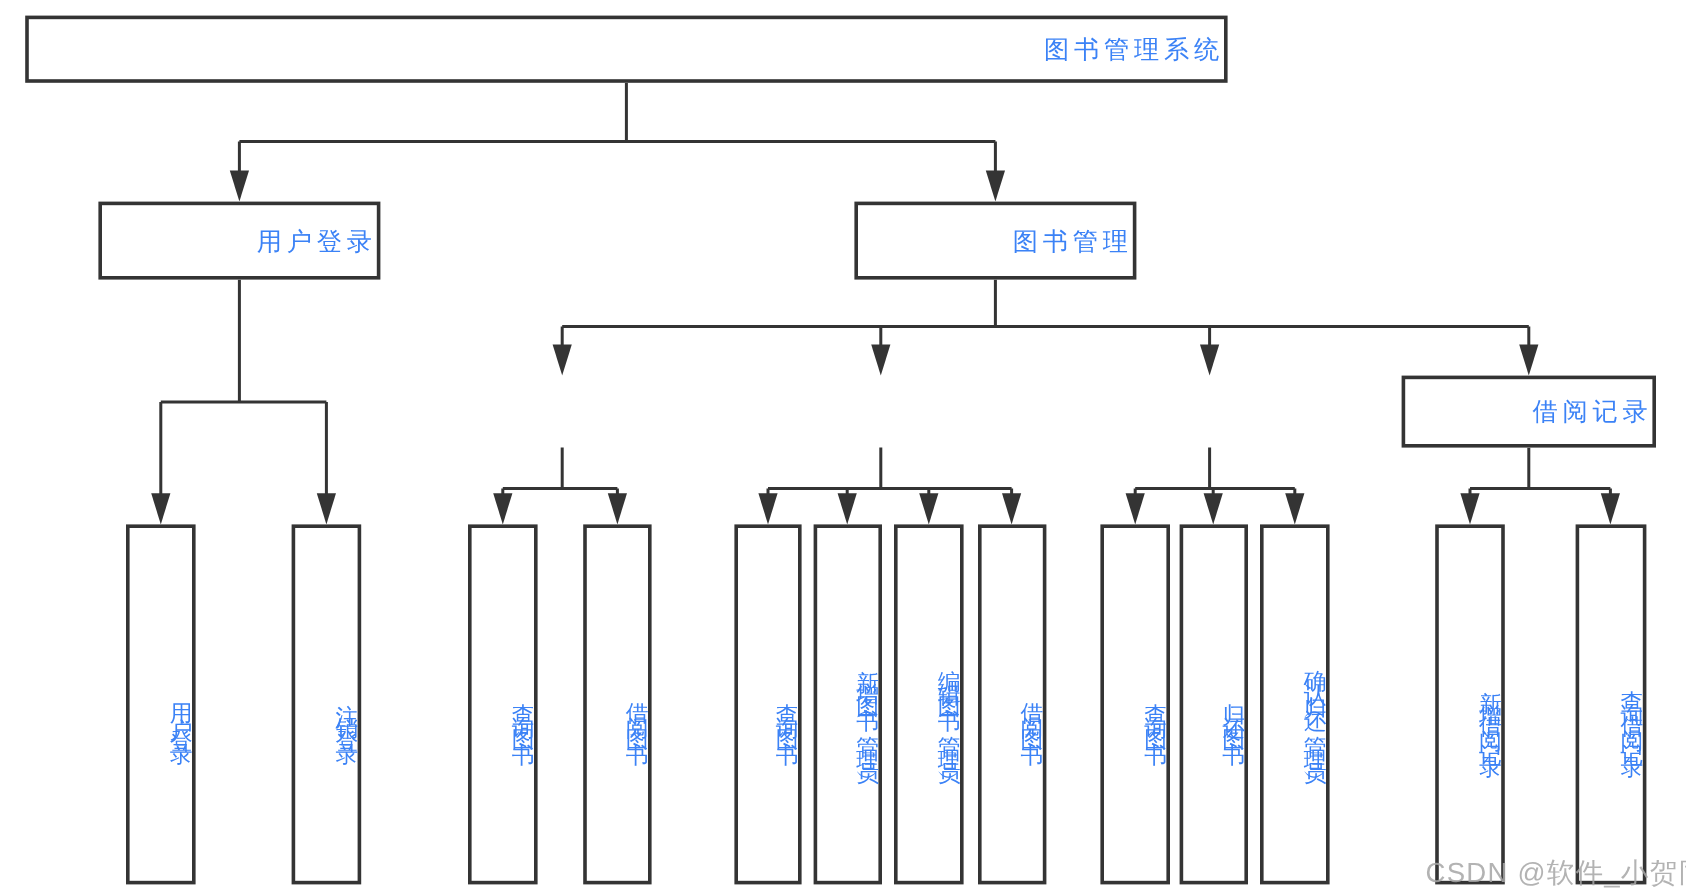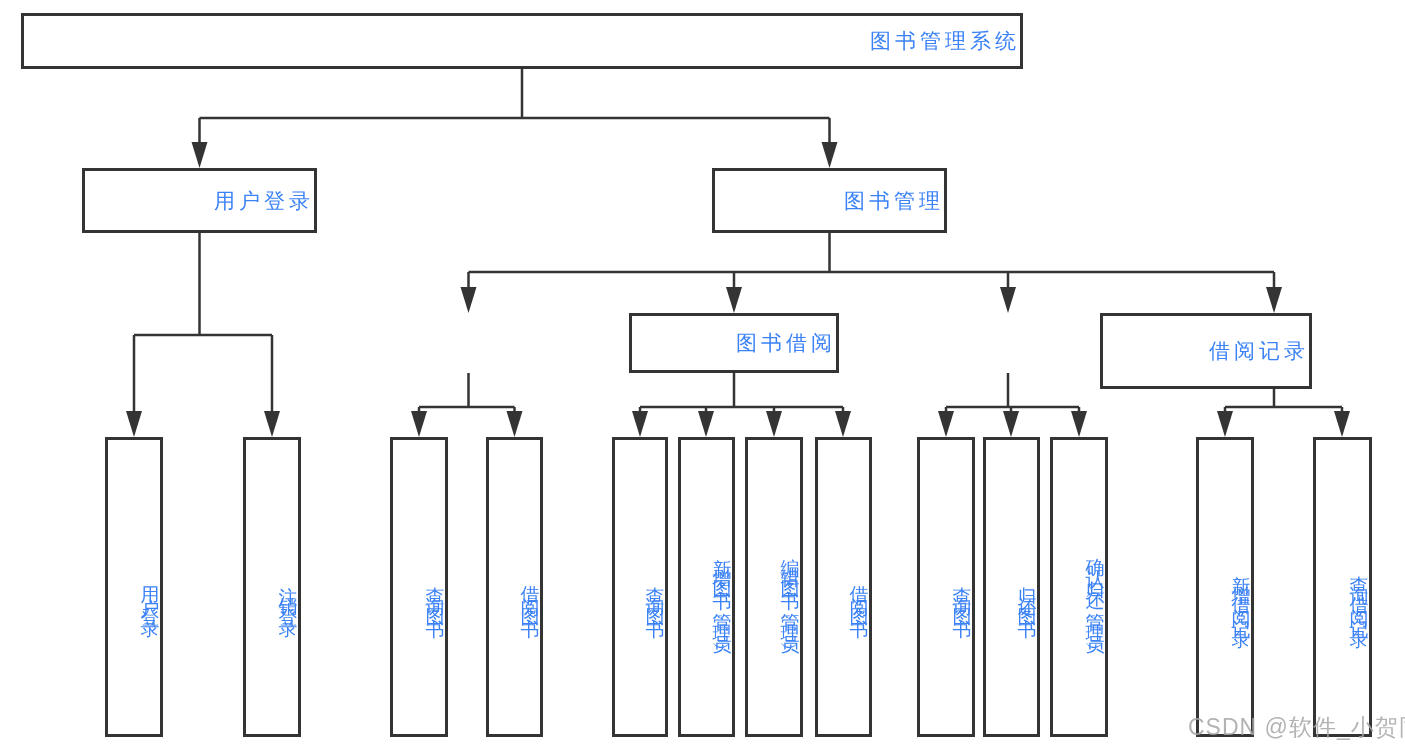--- a/index.html
+++ b/index.html
@@ -103,24 +103,21 @@
     <span>图书管理系统</span>
   </div>
 
   <div class="box h" style="left:82px;top:168px;width:235px;height:65px">
     <span>用户登录</span>
   </div>
   <div class="box h" style="left:712px;top:168px;width:235px;height:65px">
     <span>图书管理</span>
   </div>
 
-  <div class="box h" style="left:629px;top:313px;width:210px;height:60px">
-    <span>图书借阅</span>
-  </div>
-  <div class="box h" style="left:1100px;top:313px;width:212px;height:76px">
+  <div class="box h" style="left:1168px;top:313px;width:212px;height:60px">
     <span>借阅记录</span>
   </div>
 
   <div class="box v" style="left:105px;top:437px;width:58px;height:300px">
     <span>用户登录</span>
   </div>
   <div class="box v" style="left:243px;top:437px;width:58px;height:300px">
     <span>注销登录</span>
   </div>
 

